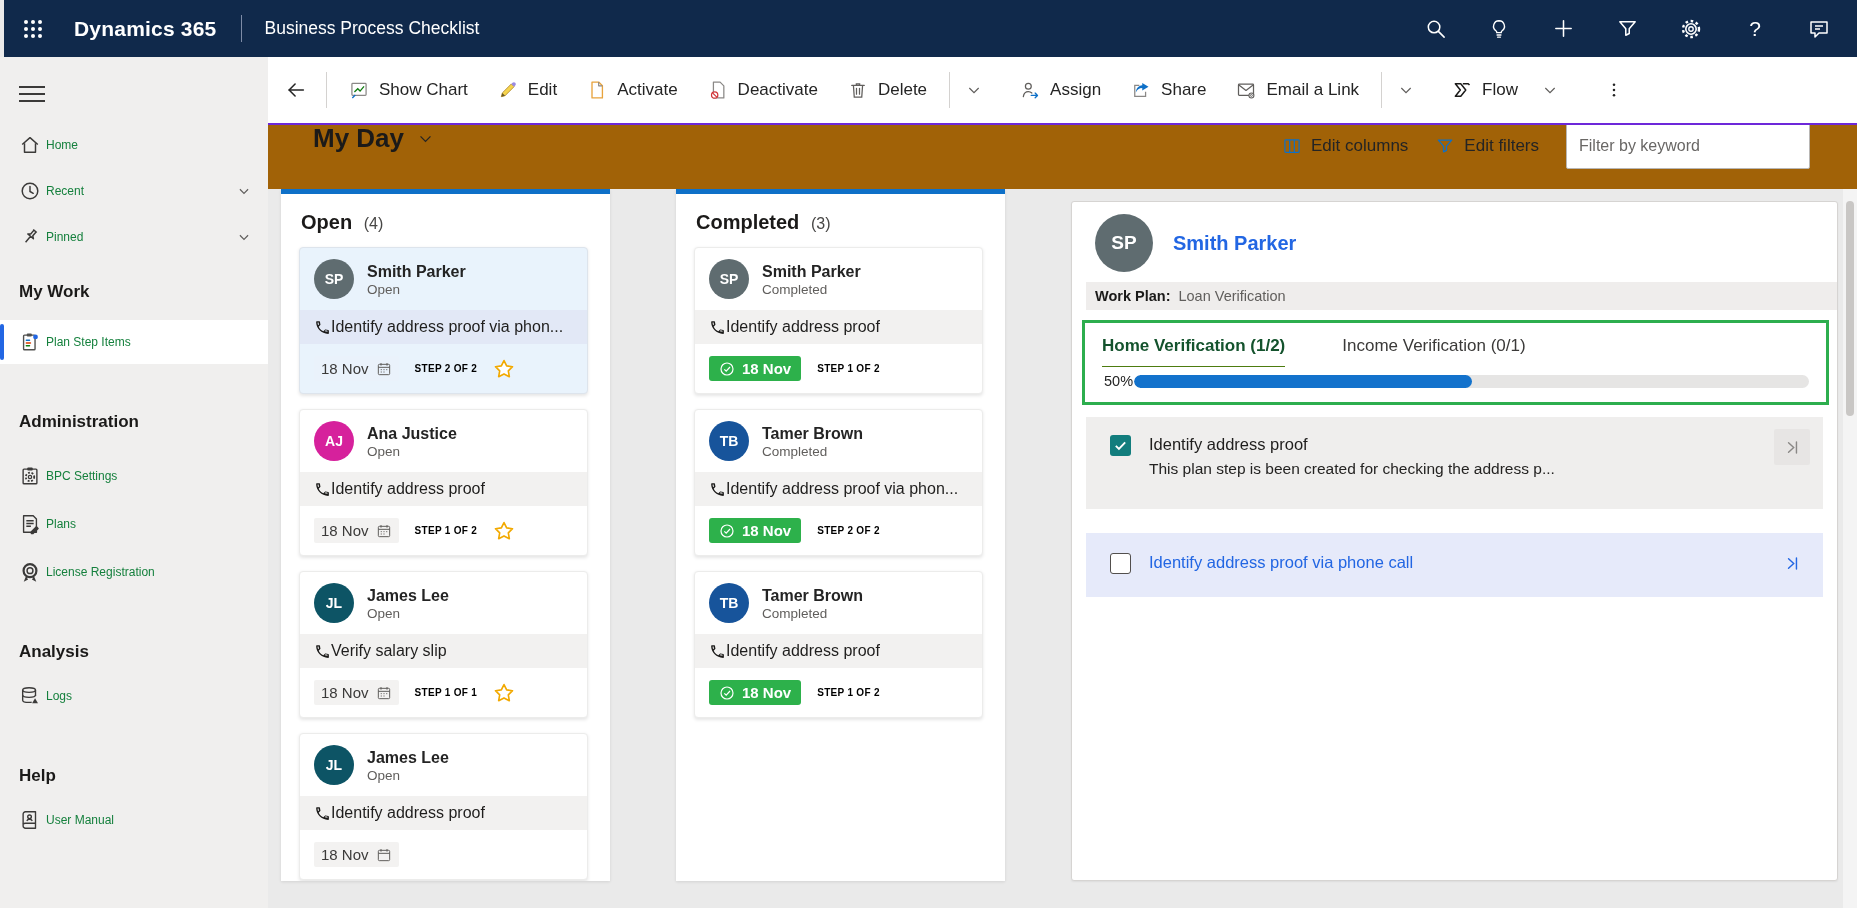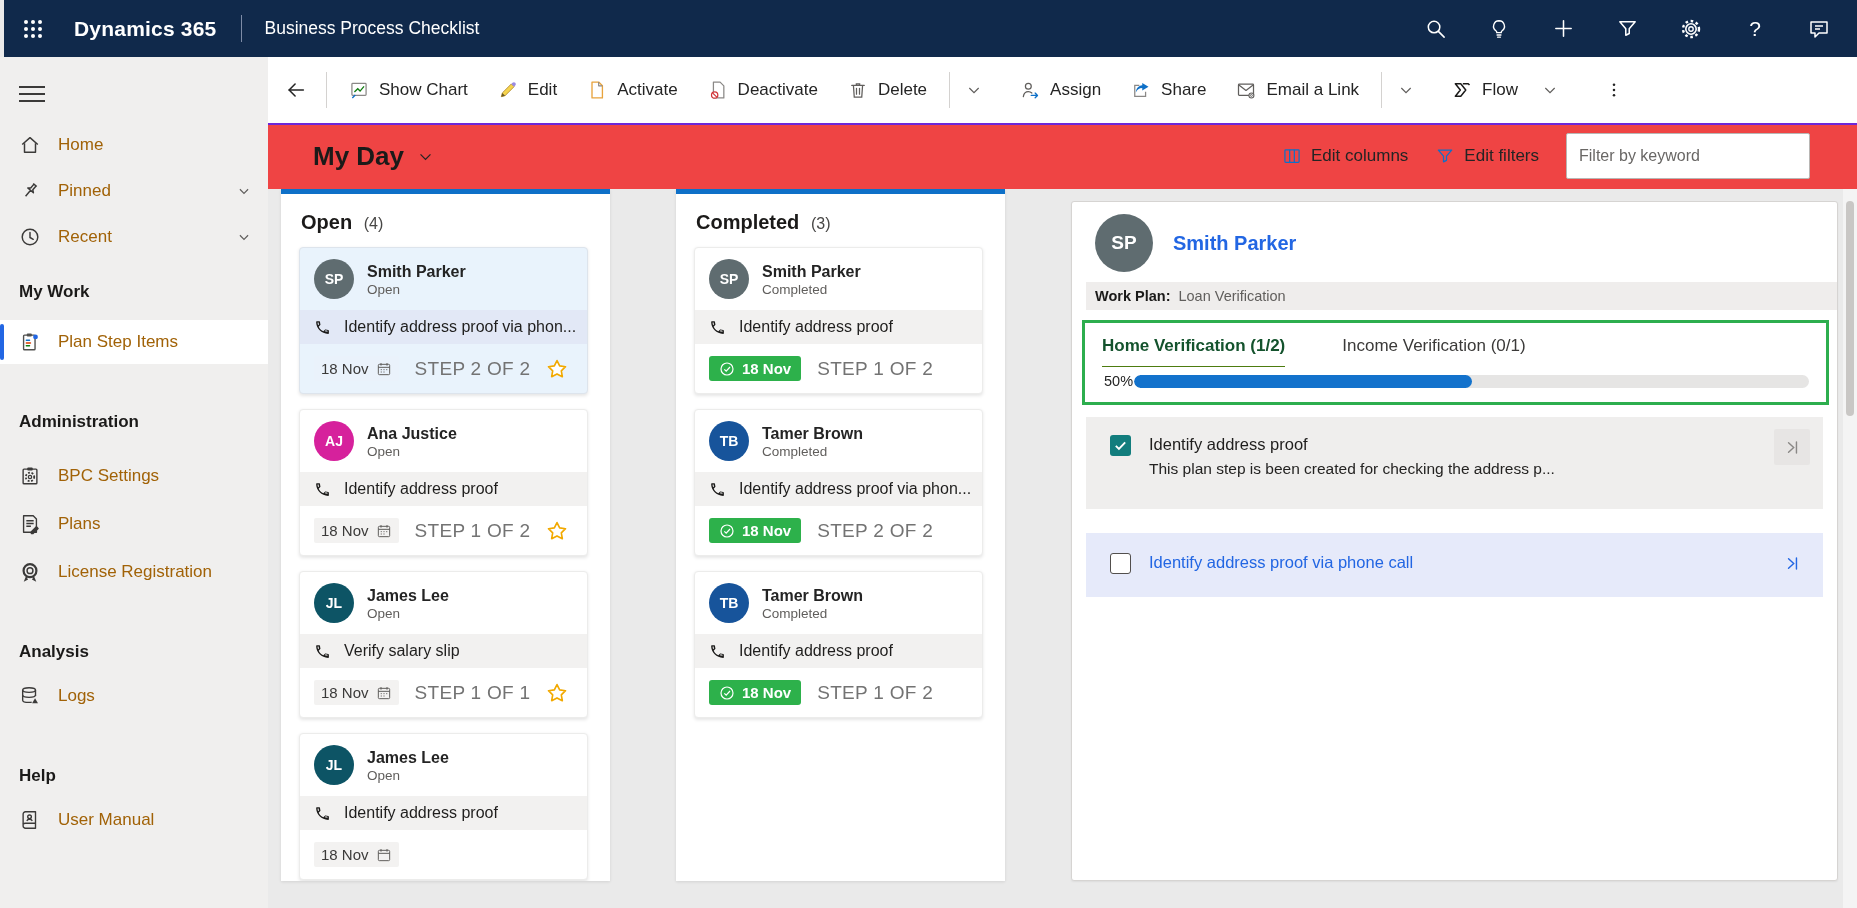--- a/index.html
+++ b/index.html
@@ -13,42 +13,42 @@
   .tn-div{width:1px;height:27px;background:#7d8ba6;margin:0 23px 0 24px}
   .appname{font-size:17.5px;font-weight:400}
   .tn-icons{margin-left:auto;display:flex;align-items:center;margin-right:10px}
   .tn-btn{width:64px;height:57px;display:flex;align-items:center;justify-content:center;cursor:pointer}
   .qmark{font-size:21px;color:#fff;font-weight:400}
   
   .sidebar{position:fixed;top:57px;left:0;width:268px;height:851px;background:#f0efee;z-index:10}
   .burger{position:absolute;top:24px;left:19px;width:26px;cursor:pointer}
   .burger div{height:2px;background:#3b3a39;margin:5px 0}
   .snav{padding-top:65px}
-  .srow{height:46px;display:flex;align-items:center;padding-left:19px;gap:17px;font-size:17px;
-    color:#a16207;position:relative;cursor:pointer}
+  .srow{height:46px;display:flex;align-items:center;padding-left:19px;gap:5px;font-size:12px;
+    color:#15803d;position:relative;cursor:pointer}
   .srow .chev{position:absolute;right:17px;color:#605e5c}
   .shead{font-size:17px;font-weight:700;color:#1b1a19;padding-left:19px;height:40px;display:flex;align-items:center}
   .mywork{margin-top:12px}
   .planstep{height:44px;margin-top:8px;background:#fff}
   .planstep::before{content:"";position:absolute;left:0;top:4px;bottom:4px;width:4px;background:#2266e3;border-radius:2px}
   .admin{margin-top:38px}
   .r48{height:48px}
   .analysis{margin-top:36px}
   .help{margin-top:36px}
   
   .cmdbar{position:fixed;top:57px;left:268px;width:1589px;height:66px;background:#fff;
     border-bottom:2px solid #6d28d9;display:flex;align-items:center;z-index:9}
   .cb-back{width:46px;height:42px;display:flex;align-items:center;justify-content:center;margin-left:5px;cursor:pointer}
   .cb-div{width:1px;height:36px;background:#d4d2d0;margin:0 7px}
   .cb-btn{display:flex;align-items:center;gap:10px;padding:0 15px;height:44px;font-size:17px;color:#242424;cursor:pointer;white-space:nowrap}
   .cb-chev{padding:0 9px;height:44px;display:flex;align-items:center;cursor:pointer}
   .cb-more{margin-left:26px;padding:0 12px;height:44px;display:flex;align-items:center;cursor:pointer}
   
-  .viewbar{position:fixed;top:123px;left:268px;width:1589px;height:66px;background:#ef4444;
-    display:flex;align-items:center;z-index:8}
+  .viewbar{position:fixed;top:123px;left:268px;width:1589px;height:66px;background:#a16207;
+    display:flex;align-items:flex-start;z-index:8}
   .vtitle{font-size:26px;font-weight:700;color:#1b1a19;margin-left:45px;cursor:pointer;display:flex;align-items:center;gap:13px}
   .vright{margin-left:auto;display:flex;align-items:center;gap:27px;margin-right:47px}
   .vbtn{display:flex;align-items:center;gap:9px;font-size:17px;color:#242424;cursor:pointer;white-space:nowrap}
   .kwinput{width:218px;height:44px;border:1px solid #b8b6b4;border-radius:2px;font-size:16px;
     padding:0 12px;color:#242424;font-family:"Liberation Sans",sans-serif;background:#fff}
   .kwinput::placeholder{color:#696765}
   
   .board{position:fixed;top:189px;left:268px;width:1589px;height:719px;background:#eaeaea;z-index:1}
   .col{position:absolute;top:0;height:692px;width:329px;background:#fff;border-top:5px solid #0e70c8;
     box-shadow:0 1px 3px rgba(0,0,0,.10);overflow:hidden;box-sizing:border-box}
@@ -57,30 +57,30 @@
   .colhead .t{font-weight:700}
   .colhead .n{font-size:16px;color:#474645;margin-left:6px}
   .card{margin:0 22px 15px 18px;border:1px solid #ececeb;border-radius:4px;
     box-shadow:0 1.6px 3.6px rgba(0,0,0,.10);overflow:hidden;background:#fff;cursor:pointer}
   .card.sel{background:#e9f3fc;border-color:#dde4ec}
   .chead{display:flex;align-items:center;gap:13px;padding:11px 14px}
   .cav{width:40px;height:40px;border-radius:50%;color:#fff;display:flex;align-items:center;
     justify-content:center;font-size:14px;font-weight:700;flex:none;background:#777}
   .cname{font-size:16px;font-weight:600;color:#242424;line-height:1.25}
   .cstatus{font-size:13.5px;color:#605e5c}
-  .ctask{display:flex;align-items:center;gap:13px;background:#f2f1f0;padding:8px 14px;font-size:16px;
+  .ctask{display:flex;align-items:center;background:#f2f1f0;padding:8px 14px;font-size:16px;
     color:#1f1e1d;white-space:nowrap;overflow:hidden}
   .sel .ctask{background:#e2e8f6}
   .cfoot{display:flex;align-items:center;gap:16px;padding:12px 14px}
   .datechip{display:flex;align-items:center;gap:7px;background:#f3f2f1;border-radius:2px;
     padding:4px 7px;font-size:15px;color:#3b3a39}
   .sel .datechip{background:#eaf2fb}
   .donechip{display:flex;align-items:center;gap:7px;background:#2db14b;border-radius:3px;
     padding:4px 10px;font-size:15px;font-weight:700;color:#fff}
-  .step{font-size:19px;font-weight:400;color:#737373;letter-spacing:.3px}
+  .step{font-size:10px;font-weight:700;color:#000000;letter-spacing:.3px}
   
   .detail{position:absolute;left:803px;top:12px;width:767px;height:680px;background:#fff;
     border:1px solid #d6d4d2;border-radius:3px;box-sizing:border-box;box-shadow:0 1px 2px rgba(0,0,0,.06)}
   .dhead{display:flex;align-items:center;gap:20px;padding:12px 0 10px 23px}
   .dav{width:58px;height:58px;border-radius:50%;color:#fff;display:flex;align-items:center;
     justify-content:center;font-size:19px;font-weight:700;background:#5f6c70;flex:none}
   .dname{font-size:20px;font-weight:600;color:#2266e3;cursor:pointer}
   .dwp{margin-left:14px;height:28px;background:#efedec;display:flex;align-items:center;gap:8px;
     padding-left:9px;font-size:14.5px}
   .dwp .l{font-weight:700;color:#1b1a19}
@@ -186,41 +186,41 @@
       <span>
         <svg width="22" height="22" viewBox="0 0 24 24" fill="none" stroke="#3b3a39" stroke-width="1.6" stroke-linejoin="round">
           <path d="M3.5 11.5 12 4l8.5 7.5"></path>
             <path d="M6 10v10h12V10"></path>
           </svg>
         </span>
       <span>Home</span>
     </div>
     <div class="srow">
       <span>
+        <svg width="22" height="22" viewBox="0 0 24 24" fill="none" stroke="#3b3a39" stroke-width="1.6" stroke-linecap="round">
+          <circle cx="12" cy="12" r="8.5"></circle>
+            <path d="M12 7v5.5l3.5 2"></path>
+          </svg>
+        </span>
+      <span>Recent</span>
+      <span class="chev">
+        <svg width="14" height="14" viewBox="0 0 24 24" fill="none" stroke="#605e5c" stroke-width="2">
+            <path d="M5 9l7 7 7-7"></path>
+          </svg>
+        </span>
+    </div>
+    <div class="srow">
+      <span>
         <svg width="22" height="22" viewBox="0 0 24 24" fill="none" stroke="#3b3a39" stroke-width="1.6" stroke-linejoin="round">
           <g transform="rotate(40 12 12)">
               <path d="M9.5 3.5h5M10.5 3.5v5.5l-2.5 2h8l-2.5-2V3.5M12 11v8.5"></path>
             </g>
           </svg>
         </span>
       <span>Pinned</span>
-      <span class="chev">
-        <svg width="14" height="14" viewBox="0 0 24 24" fill="none" stroke="#605e5c" stroke-width="2">
-            <path d="M5 9l7 7 7-7"></path>
-          </svg>
-        </span>
-    </div>
-    <div class="srow">
-      <span>
-        <svg width="22" height="22" viewBox="0 0 24 24" fill="none" stroke="#3b3a39" stroke-width="1.6" stroke-linecap="round">
-          <circle cx="12" cy="12" r="8.5"></circle>
-            <path d="M12 7v5.5l3.5 2"></path>
-          </svg>
-        </span>
-      <span>Recent</span>
       <span class="chev">
         <svg width="14" height="14" viewBox="0 0 24 24" fill="none" stroke="#605e5c" stroke-width="2">
             <path d="M5 9l7 7 7-7"></path>
           </svg>
         </span>
     </div>
 
     <div class="shead mywork">My Work</div>
     <div class="srow planstep">
       <span>

